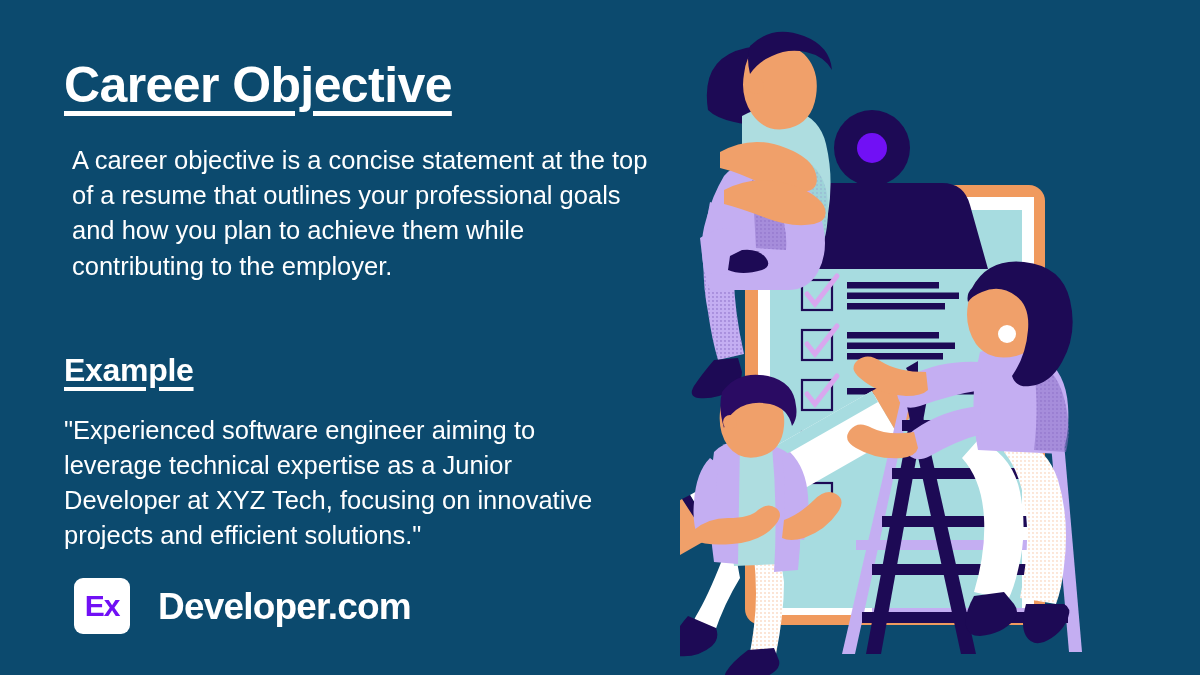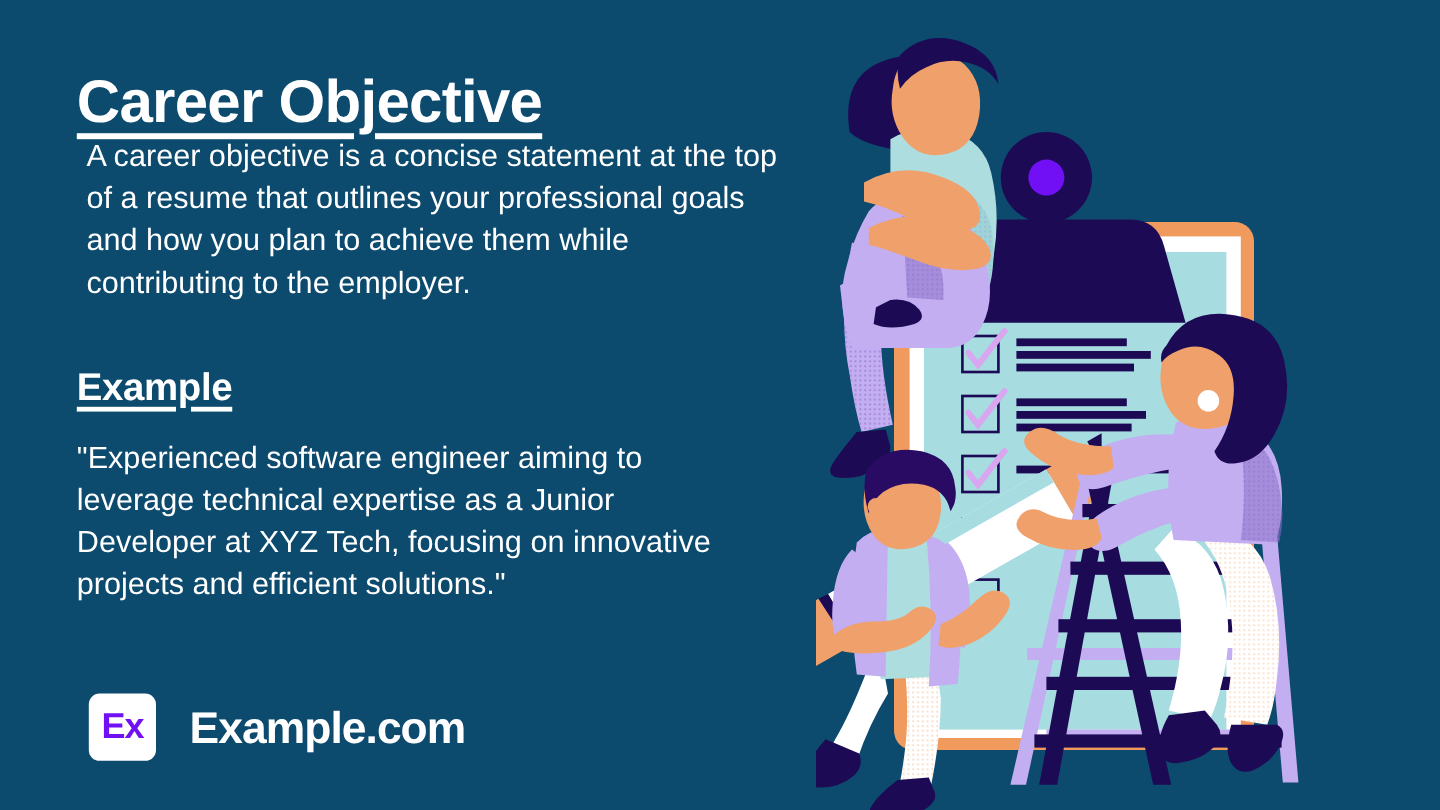--- a/index.html
+++ b/index.html
@@ -38,30 +38,31 @@
     letter-spacing: -0.6px;
     color: #ffffff;
     text-decoration: underline;
     text-decoration-thickness: 5px;
     text-underline-offset: 9px;
     line-height: 1.1;
     white-space: nowrap;
   }
 
   .intro-paragraph {
+    margin-top: 30px;
     margin-left: 8px;
     font-size: 25.5px;
     line-height: 1.38;
     color: #ffffff;
     font-weight: 400;
     max-width: 590px;
   }
 
   .example-title {
-    margin-top: 50px;
+    margin-top: 68px;
     font-size: 32px;
     font-weight: 800;
     letter-spacing: -0.3px;
     color: #ffffff;
     text-decoration: underline;
     text-decoration-thickness: 4px;
     text-underline-offset: 6px;
     display: inline-block;
   }
 
@@ -130,21 +131,21 @@
 
     <h2 class="example-title">Example</h2>
 
     <p class="example-quote">"Experienced software engineer aiming to leverage technical expertise as a Junior Developer at XYZ Tech, focusing on innovative projects and efficient solutions."</p>
   </div>
 
   <div class="logo">
     <div class="logo-badge">
       <span>Ex</span>
     </div>
-    <div class="logo-text">Example.com</div>
+    <div class="logo-text">Developer.com</div>
   </div>
 
   <div class="illustration">
     <svg width="520" height="675" viewBox="0 0 520 675" xmlns="http://www.w3.org/2000/svg">
 
       <defs>
         <pattern id="dots" width="4" height="4" patternUnits="userSpaceOnUse">
           <circle cx="1" cy="1" r="0.9" fill="#8e72c9" opacity="0.75"></circle>
         </pattern>
         <pattern id="dotsOrange" width="4" height="4" patternUnits="userSpaceOnUse">

